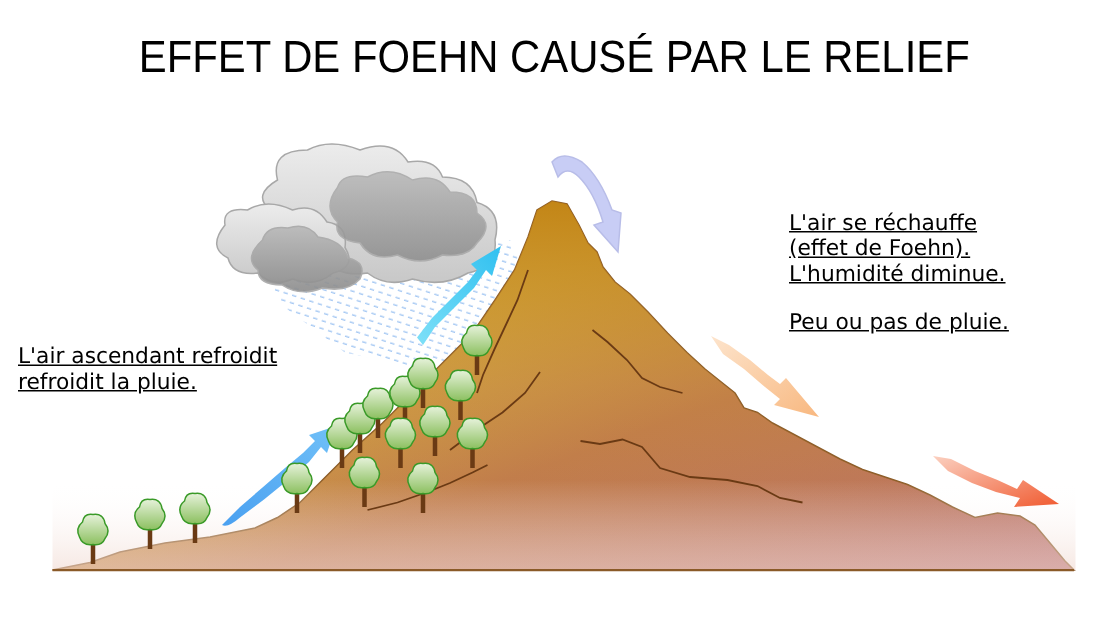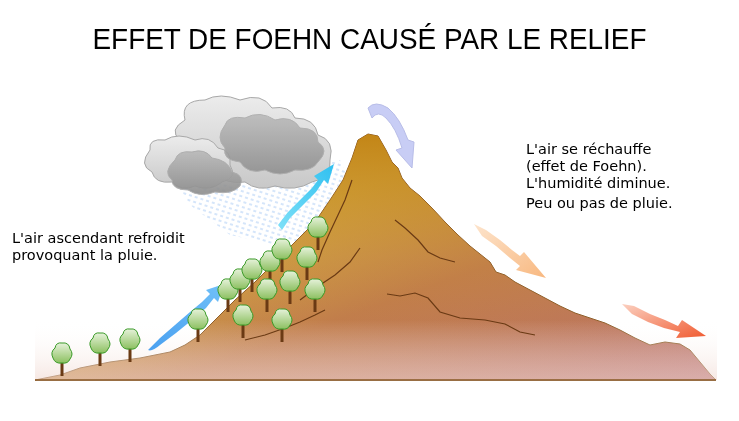--- a/index.html
+++ b/index.html
@@ -1,22 +1,22 @@
 <!DOCTYPE html>
 <html><head>
 <meta charset="utf-8">
 <style>
   html, body { margin:0; padding:0; background:#ffffff; }
   body { width:739px; height:421px; position:relative; overflow:hidden; font-family:"DejaVu Sans", sans-serif; }
   .title { position:absolute; left:0; top:22px; width:739px; text-align:center; font-family:"Liberation Sans", sans-serif; font-size:30px; color:#000; letter-spacing:0px; transform:scaleX(0.93); transform-origin:center; }
   svg.art { position:absolute; left:0; top:0; }
-  .caption { position:absolute; color:#000; font-size:14.5px; line-height:17px; }
+  .caption { position:absolute; color:#000; font-size:14.5px; line-height:17px;text-decoration:underline; }
   .left-caption { left:12px; top:230px; }
   .right-caption { left:526px; top:141px; }
-  .right-caption .strong { margin-top:3px; }
+  .right-caption .strong { margin-top:15px; }
 </style>
 </head>
 <body>
 
 <div class="title">EFFET DE FOEHN CAUSÉ PAR LE RELIEF</div>
 
 <svg class="art" width="739" height="421" viewBox="0 0 739 421">
   <defs>
     <linearGradient id="mtnGrad" x1="0" y1="0" x2="1" y2="1">
       <stop offset="0" stop-color="#e8cc5a"></stop>
@@ -164,21 +164,21 @@
     </g>
     <g transform="translate(282,326)">
       <rect x="-1.5" y="0" width="3" height="16" fill="#6a3a14"></rect>
       <path d="M-9,-2 Q-12,-8 -7,-12 Q-6,-18 0,-17 Q7,-18 8,-11 Q12,-6 8,-1 Q6,4 0,3 Q-7,4 -9,-2 Z" fill="url(#treeGrad)" stroke="#3a9a28" stroke-width="1"></path>
     </g>
   </g>
 </svg>
 
 <div class="caption left-caption">
   <div>L'air ascendant refroidit</div>
-  <div>provoquant la pluie.</div>
+  <div>refroidit la pluie.</div>
 </div>
 
 <div class="caption right-caption">
   <div>L'air se réchauffe</div>
   <div>(effet de Foehn).</div>
   <div>L'humidité diminue.</div>
   <div class="strong">Peu ou pas de pluie.</div>
 </div>
 
 </body></html>

